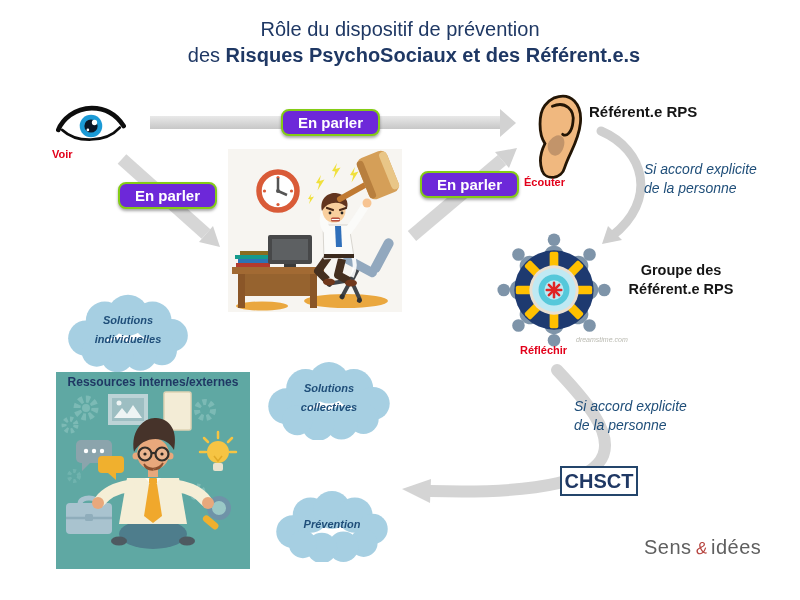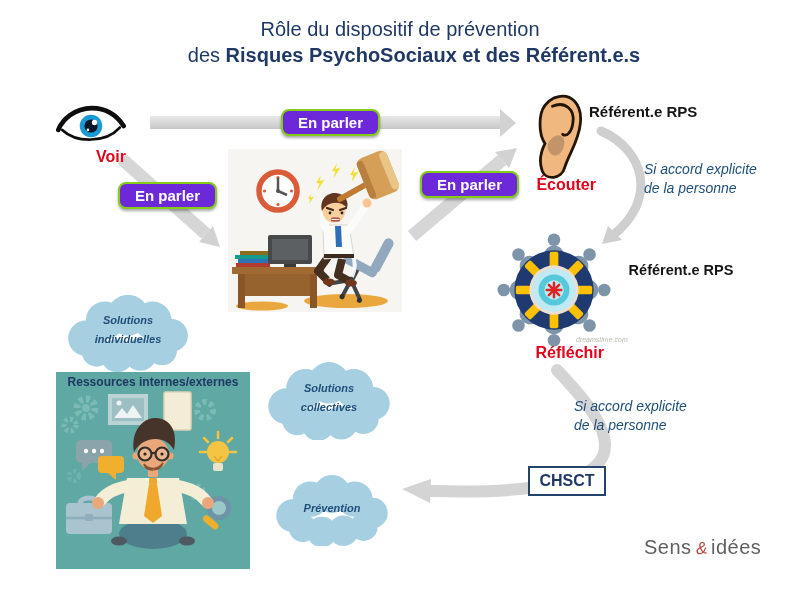--- a/index.html
+++ b/index.html
@@ -13,43 +13,43 @@
   .title{position:absolute;top:16px;left:0;width:800px;text-align:center;z-index:3;color:#1f3864;}
   .title .t1{font-size:20px;line-height:26px;font-weight:400;}
   .title .t2{font-size:20px;line-height:26px;font-weight:400;margin-left:28px;}
   .title .t2 .b{font-weight:700;}
   
   .pill{
     position:absolute;z-index:4;background:#6d28d9;color:#fff;font-weight:700;font-size:15px;
     padding:3px 15px;border-radius:8px;border:2px solid #84cc16;
     box-shadow:0 2px 3px rgba(0,0,0,.35);white-space:nowrap;
   }
-  .red-label{color:#e2001a;font-weight:700;font-size:16px;text-align:right;}
+  .red-label{color:#e2001a;font-weight:700;font-size:11px;text-align:left;}
   .black-label{color:#151515;font-weight:700;font-size:15px;}
   .blue-italic{color:#1f4e79;font-weight:400;font-style:italic;font-size:14px;line-height:19px;}
   .group-label{color:#151515;font-weight:700;font-size:14.5px;line-height:19px;text-align:center;}
   
   .cloud{position:absolute;z-index:3;}
   .cloud svg{position:absolute;left:0;top:0;width:100%;height:100%;}
   .cloud .ctext{
     position:absolute;inset:0;display:flex;flex-direction:column;align-items:center;justify-content:center;
     color:#1f4e79;font-weight:700;font-style:italic;font-size:11px;line-height:19px;text-align:center;z-index:2;
   }
   .cloud-fill{fill:#a6cfe2;}
   
   .tealbox{position:absolute;left:56px;top:372px;width:194px;height:197px;z-index:3;background:#5fa8a3;}
   .tealbox .rtitle{
     position:absolute;top:3px;left:0;width:100%;text-align:center;color:#1f3864;
     font-weight:700;font-size:12px;z-index:2;
   }
   
   .chsct{
-    position:absolute;left:528px;top:466px;width:74px;height:26px;z-index:3;
+    position:absolute;left:560px;top:466px;width:74px;height:26px;z-index:3;
     background:#fff;border:2px solid #24456b;display:flex;align-items:center;justify-content:center;
-    color:#1f3864;font-weight:700;font-size:16px;
+    color:#1f3864;font-weight:700;font-size:20px;
   }
   .watermark{position:absolute;left:576px;top:336px;z-index:2;font-size:7px;color:#b9b9b0;font-style:italic;}
   
   .logo{position:absolute;left:644px;top:536px;z-index:3;display:flex;align-items:flex-end;color:#5f5f5f;}
   .logo .w{font-size:20px;letter-spacing:.5px;}
   .logo .amp{color:#b5413c;font-size:17px;font-style:italic;margin:0 4px;transform:rotate(-6deg);}
   .imgbox{position:absolute;z-index:3;}
 </style>
 </head>
 <body>
@@ -264,20 +264,21 @@
     <circle r="10" fill="#bdeaf3"></circle>
     <g stroke="#e02424" stroke-width="2.6" stroke-linecap="round">
       <line x1="0" y1="-7.5" x2="0" y2="7.5"></line>
       <line x1="-7.5" y1="0" x2="7.5" y2="0"></line>
       <line x1="-5.3" y1="-5.3" x2="5.3" y2="5.3"></line>
       <line x1="-5.3" y1="5.3" x2="5.3" y2="-5.3"></line>
     </g>
     <circle r="2.2" fill="#e02424"></circle>
   </svg>
   <div class="abs group-label" style="left:622px;top:261px;width:118px;">
+    <div>Groupe des</div>
     <div>Référent.e RPS</div>
   </div>
   <div class="watermark">dreamstime.com</div>
   <div class="abs red-label" style="left:520px;top:344px;width:84px;">Réfléchir</div>
 
   <div class="abs blue-italic" style="left:574px;top:397px;">
     <div>Si accord explicite</div>
     <div>de la personne</div>
   </div>
 
@@ -316,21 +317,21 @@
           <circle cx="84" cy="98" r="24"></circle>
           <circle cx="54" cy="92" r="22"></circle>
       </g>
     </svg>
     <div class="ctext">
       <div>Solutions</div>
       <div>collectives</div>
     </div>
   </div>
 
-  <div class="cloud" style="left:262px;top:470px;width:140px;height:76px;">
+  <div class="cloud" style="left:262px;top:486px;width:140px;height:76px;">
     <svg viewBox="0 0 200 120">
       <g class="cloud-fill">
         <circle cx="38" cy="72" r="26"></circle>
           <circle cx="66" cy="46" r="28"></circle>
           <circle cx="100" cy="38" r="30"></circle>
         <circle cx="136" cy="46" r="28"></circle>
           <circle cx="164" cy="68" r="24"></circle>
           <circle cx="150" cy="90" r="22"></circle>
         <circle cx="118" cy="96" r="24"></circle>
           <circle cx="84" cy="98" r="24"></circle>

